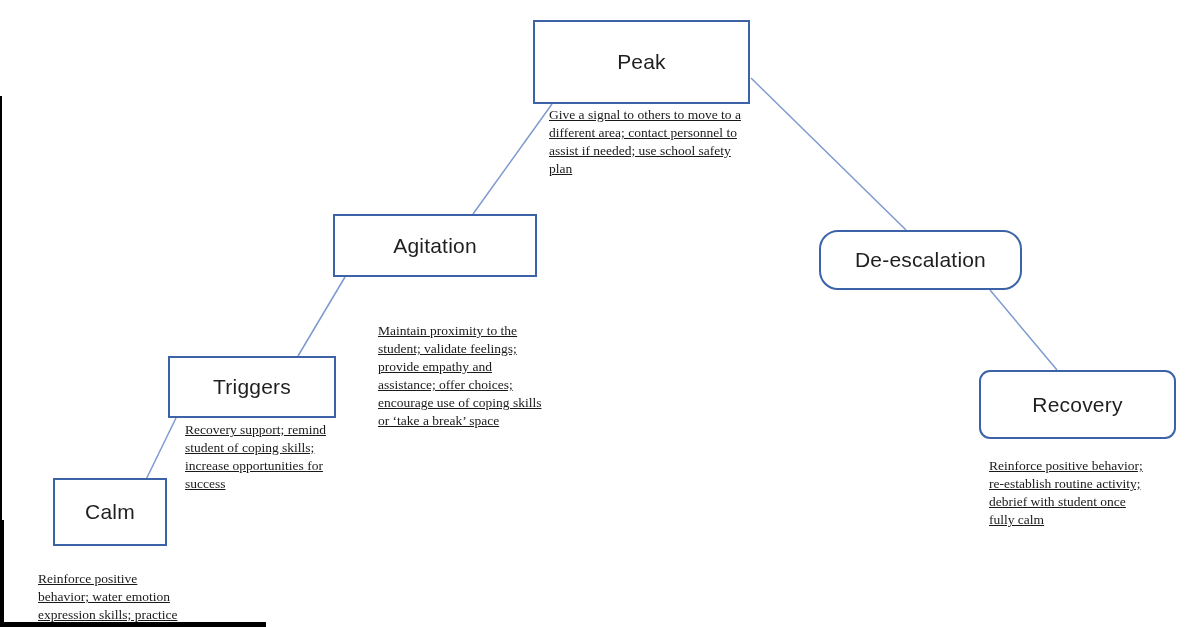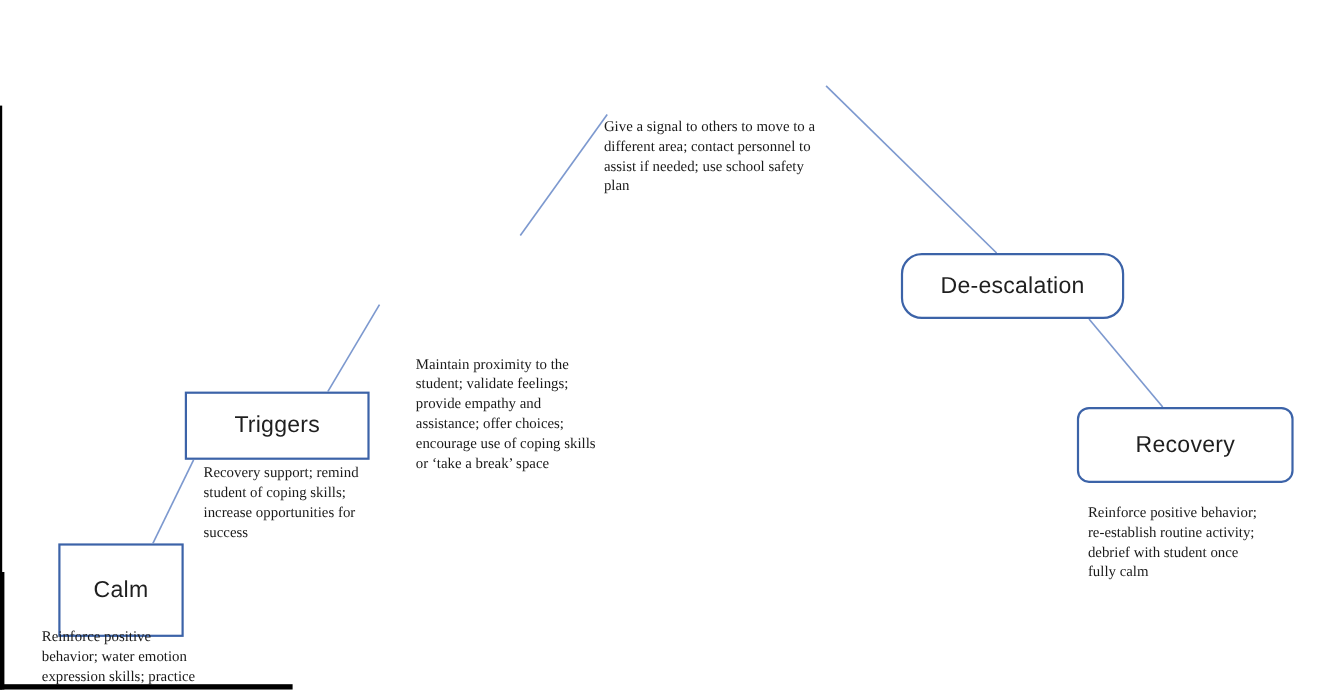--- a/index.html
+++ b/index.html
@@ -38,23 +38,24 @@
     letter-spacing: 0.2px;
     white-space: nowrap;
   }
   .stage-desc {
     position: absolute;
     font-family: "Liberation Serif", serif;
     font-size: 13.5px;
     line-height: 18px;
     color: var(--body-text, #1a1a1a);
     white-space: pre;
+    text-decoration: underline;
   }
   
-  #box-calm         { left: 53px;  top: 494px; width: 114px; height: 85px; }
+  #box-calm         { left: 53px;  top: 478px; width: 114px; height: 68px; }
   #box-triggers     { left: 168px; top: 356px; width: 168px; height: 62px; }
   #box-agitation    { left: 333px; top: 214px; width: 204px; height: 63px; }
   #box-peak         { left: 533px; top: 20px;  width: 217px; height: 84px; }
   #box-deescalation { left: 819px; top: 230px; width: 203px; height: 60px; border-radius: 19px; }
   #box-recovery     { left: 979px; top: 370px; width: 197px; height: 69px; border-radius: 11px; }
   
   #desc-calm         { left: 38px;  top: 570px; }
   #desc-triggers     { left: 185px; top: 421px; }
   #desc-agitation    { left: 378px; top: 281px; margin-top: 41px; }
   #desc-peak         { left: 549px; top: 106px; }
@@ -101,27 +102,33 @@
 expression skills; practice</div>
 
   <div class="stage-box" id="box-triggers">
     <span class="stage-label">Triggers</span>
   </div>
   <div class="stage-desc" id="desc-triggers">Recovery support; remind
 student of coping skills;
 increase opportunities for
 success</div>
 
+  <div class="stage-box" id="box-agitation">
+    <span class="stage-label">Agitation</span>
+  </div>
   <div class="stage-desc" id="desc-agitation">Maintain proximity to the
 student; validate feelings;
 provide empathy and
 assistance; offer choices;
 encourage use of coping skills
 or ‘take a break’ space</div>
 
+  <div class="stage-box" id="box-peak">
+    <span class="stage-label">Peak</span>
+  </div>
   <div class="stage-desc" id="desc-peak">Give a signal to others to move to a
 different area; contact personnel to
 assist if needed; use school safety
 plan</div>
 
   <div class="stage-box" id="box-deescalation">
     <span class="stage-label">De-escalation</span>
   </div>
 
   <div class="stage-box" id="box-recovery">

